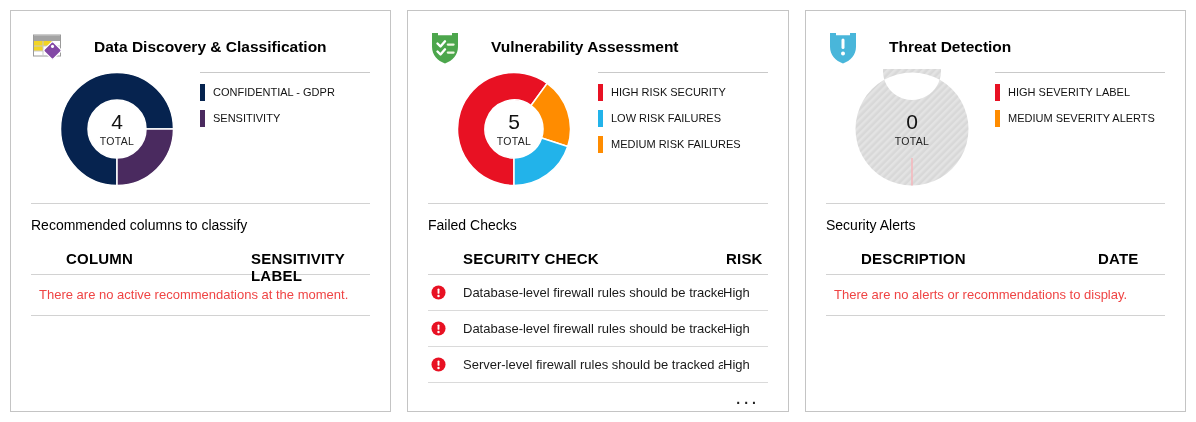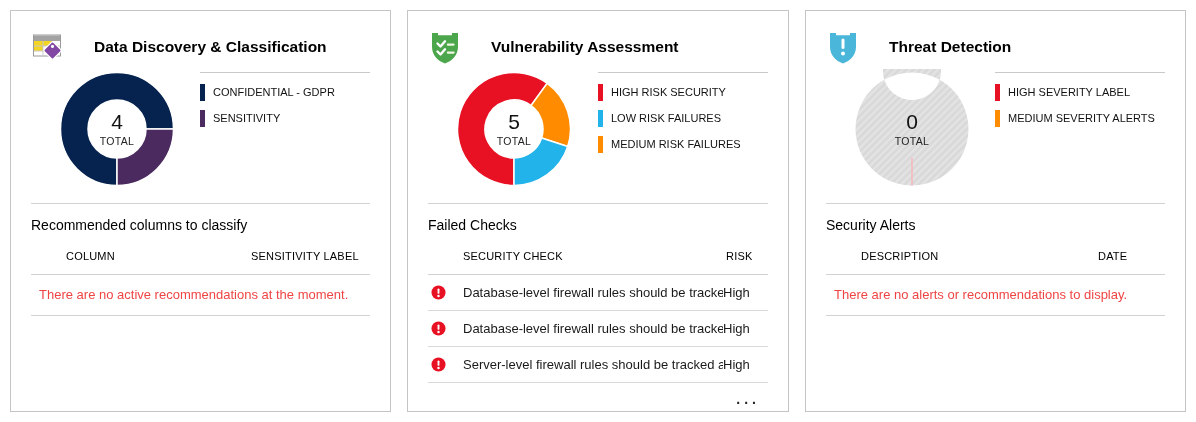--- a/index.html
+++ b/index.html
@@ -29,21 +29,21 @@
   .donut-total-label { font-size:10.5px; color:#222; margin-top:3px; letter-spacing:0.3px; }
 
   .legend { margin-left:auto; width:170px; border-top:1px solid #c9c9c9; padding-top:10px; margin-top:5px; }
   .legend-item { display:flex; align-items:center; margin-bottom:8px; height:18px; }
   .legend-swatch { width:5px; height:17px; margin-right:8px; flex:0 0 auto; background:#999; }
   .legend-label { font-size:11px; color:#121212; white-space:nowrap; }
 
   .section-divider { border-top:1px solid #d2d2d2; margin-top:12px; }
   .section-heading { font-size:14px; font-weight:normal; margin:13px 0 0; color:#000; }
 
-  .thead { position:relative; height:14px; margin-top:17px; font-size:11px; font-weight:normal; color:#000; }
+  .thead { position:relative; height:14px; margin-top:17px; font-size:15px; font-weight:bold; color:#000; }
   .thead .col { position:absolute; top:0; letter-spacing:0.2px; }
   .col-a { left:35px; }
   .card-1 .col-b { left:220px; }
   .card-2 .col-b { left:298px;text-align:right; }
   .card-3 .col-b { left:272px; }
   .thead-divider { border-top:1px solid #d2d2d2; margin-top:10px; }
 
   .empty-message { font-size:13px; padding:12px 0 13px 8px; border-bottom:1px solid #d2d2d2; color:#ef4444; }
 
   .check-row { display:flex; align-items:center; height:36px; border-bottom:1px solid #dadada; cursor:pointer; }

